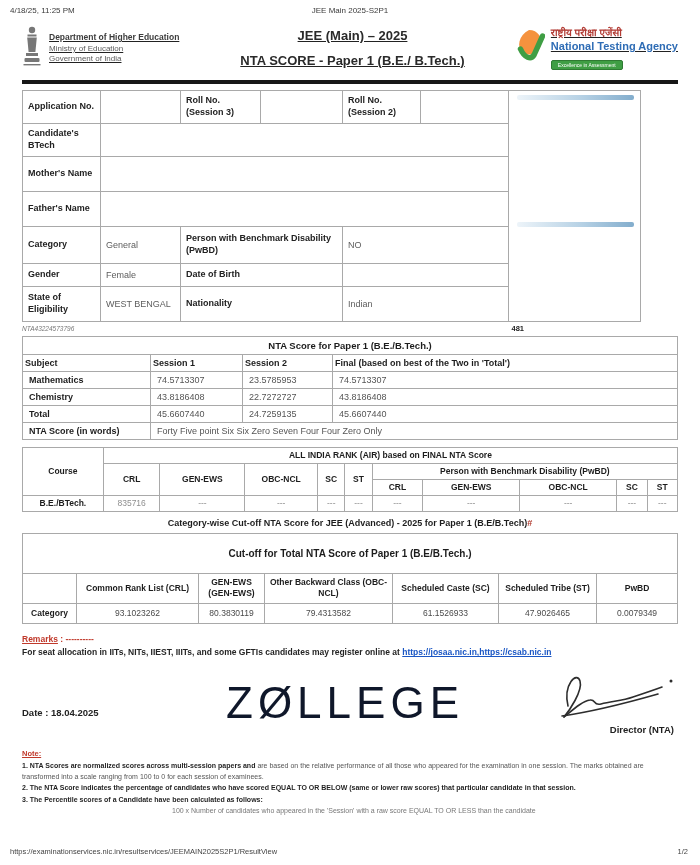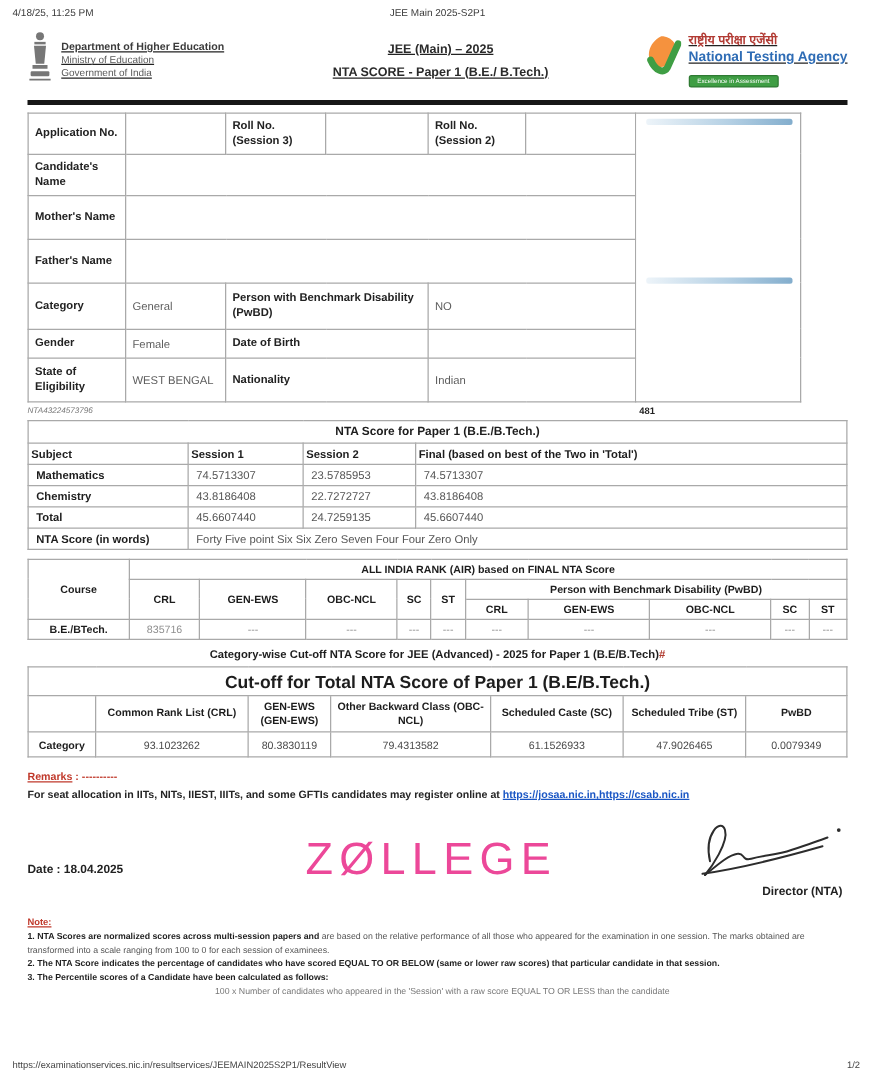--- a/index.html
+++ b/index.html
@@ -12,21 +12,21 @@
   .ph-center { position:absolute; left:0; right:0; text-align:center; }
   .footer { position:absolute; bottom:9px; left:10px; right:12px; font-size:7.5px; color:#444;
             display:flex; justify-content:space-between; }
 
   
   .doc-header { display:flex; justify-content:space-between; align-items:center; margin:24px 22px 0;text-decoration:underline; }
   .gov { display:flex; gap:7px; align-items:center; width:205px; }
   .gov-text div { line-height:1.35; }
   .gov-l1 { font-weight:bold; font-size:8.5px; color:#3c3c3c; }
   .gov-l2, .gov-l3 { font-size:8px; color:#5a5a5a; }
-  .titles { text-align:center; font-weight:bold; font-size:10px; line-height:1.9; color:#2a2a2a; flex:1; }
+  .titles { text-align:center; font-weight:bold; font-size:13px; line-height:1.9; color:#2a2a2a; flex:1; }
   .nta { display:flex; gap:6px; width:200px; justify-content:flex-end; align-items:center; }
   .nta-hindi { color:#b23b34; font-weight:bold; font-size:10px; line-height:1.3; }
   .nta-eng { color:#2e6cb5; font-weight:bold; font-size:11px; line-height:1.3; }
   .nta-badge { display:inline-block; background:#3f9e44; color:#fff; font-size:5px;
                padding:1px 6px; border-radius:2px; margin-top:2px; border:1px solid #2f7a33; }
 
   .rule { height:3.5px; background:#171717; margin:7px 22px 0; }
   .content { margin:0 22px; }
 
   table { border-collapse:collapse; }
@@ -58,35 +58,35 @@
   .air { width:100%; margin-top:7px; font-size:8.5px; text-align:center; table-layout:fixed; }
   .air td { padding:2.5px 2px; }
   .air .b { font-weight:bold; color:#1d1d1d; }
   .air .v { color:#8f8f8f; }
 
   .caption { text-align:center; font-weight:bold; font-size:9px; margin:6px 0 5px; color:#1d1d1d; }
   .caption .hash { color:#b03a2e; }
 
   
   .cut { width:100%; font-size:8.5px; text-align:center; table-layout:fixed; }
-  .cut .ttl { font-weight:bold; font-size:14px; padding:3px; color:#1d1d1d; }
+  .cut .ttl { font-weight:bold; font-size:10px; padding:14px; color:#1d1d1d; }
   .cut th { font-weight:bold; padding:3px 3px; color:#1d1d1d; line-height:1.35; }
   .cut td { padding:4.5px 3px; color:#4a4a4a; }
   .cut .rowlbl { font-weight:bold; color:#1d1d1d; }
 
   
   .remarks { margin-top:9px; font-size:8.5px; font-weight:bold; color:#252525; line-height:1.6; }
   .rm-lbl { color:#c0392b; text-decoration:underline; }
   .rm-dash { color:#c0392b; }
   a.link { color:#1a56c4; text-decoration:underline; font-weight:bold; cursor:pointer; }
 
   
   .sigrow { display:flex; margin-top:8px; align-items:center; }
   .date { font-weight:bold; font-size:9.5px; margin-top:22px; width:165px; }
-  .wordmark { flex:1; text-align:center; font-size:36px; letter-spacing:5px; color:#ec4899;
+  .wordmark { flex:1; text-align:center; font-size:44px; letter-spacing:5px; color:#0f172a;
               line-height:1.2; margin-top:4px; }
   .sigblock { width:175px; text-align:right; }
   .director { font-weight:bold; font-size:9.5px; margin-top:0; padding-right:4px; }
 
   
   .notes { margin-top:13px; font-size:7px; line-height:1.6; color:#555; }
   .nt-lbl { color:#c0392b; font-weight:bold; text-decoration:underline; font-size:7.5px; }
   .nb { font-weight:bold; color:#1f1f1f; }
   .n4 { margin-left:150px; color:#777; }
 </style>
@@ -162,21 +162,21 @@
         <td class="lbl">Roll No. (Session 3)</td>
         <td class="val"></td>
         <td class="lbl">Roll No. (Session 2)</td>
         <td class="val"></td>
         <td class="photo-cell" rowspan="7">
           <div class="smudge sm1"></div>
           <div class="smudge sm2"></div>
         </td>
       </tr>
       <tr style="height:33px">
-        <td class="lbl">Candidate's Name</td>
+        <td class="lbl">Candidate's BTech</td>
         <td class="val" colspan="5"></td>
       </tr>
       <tr style="height:35px">
         <td class="lbl">Mother's Name</td>
         <td class="val" colspan="5"></td>
       </tr>
       <tr style="height:35px">
         <td class="lbl">Father's Name</td>
         <td class="val" colspan="5"></td>
       </tr>

